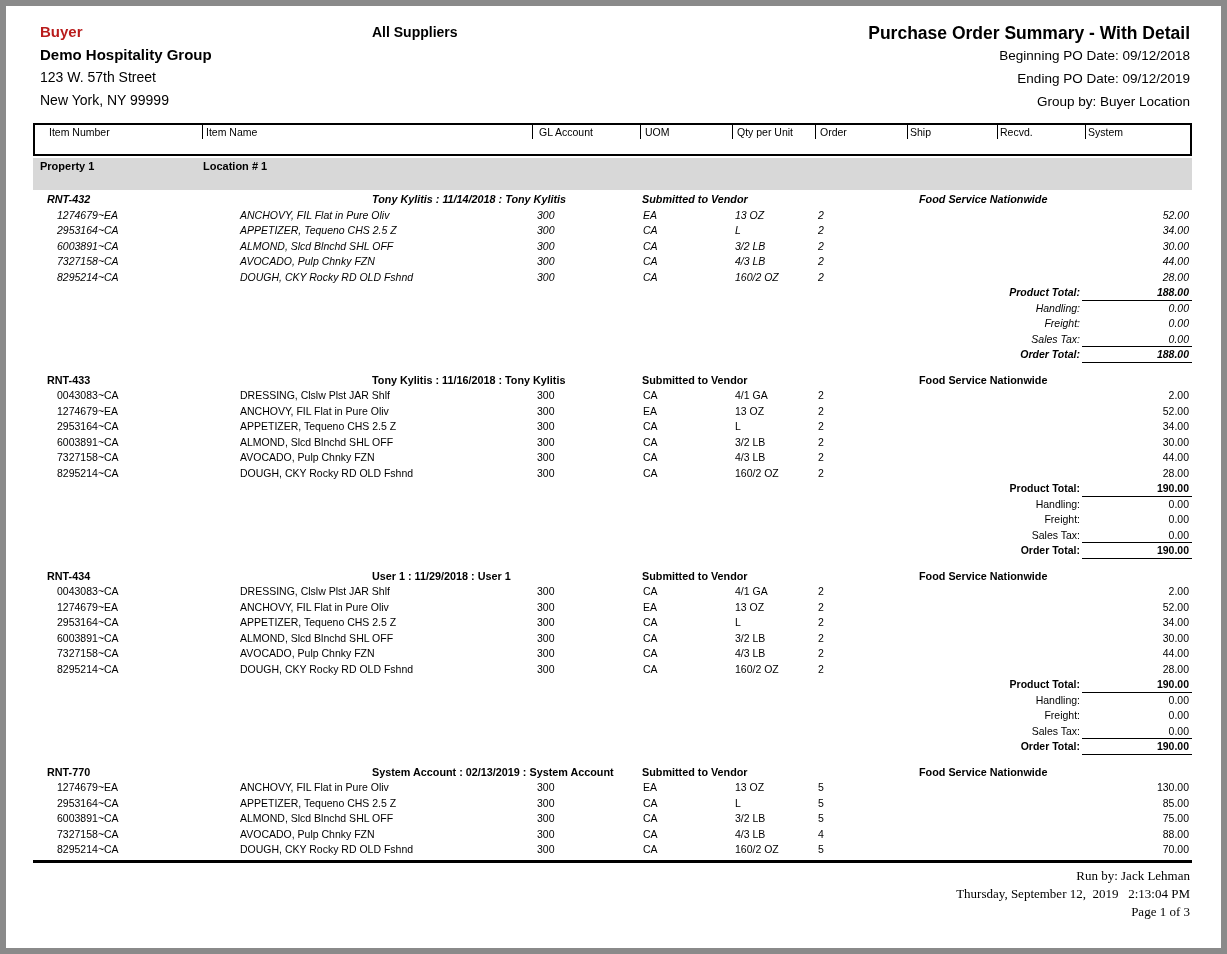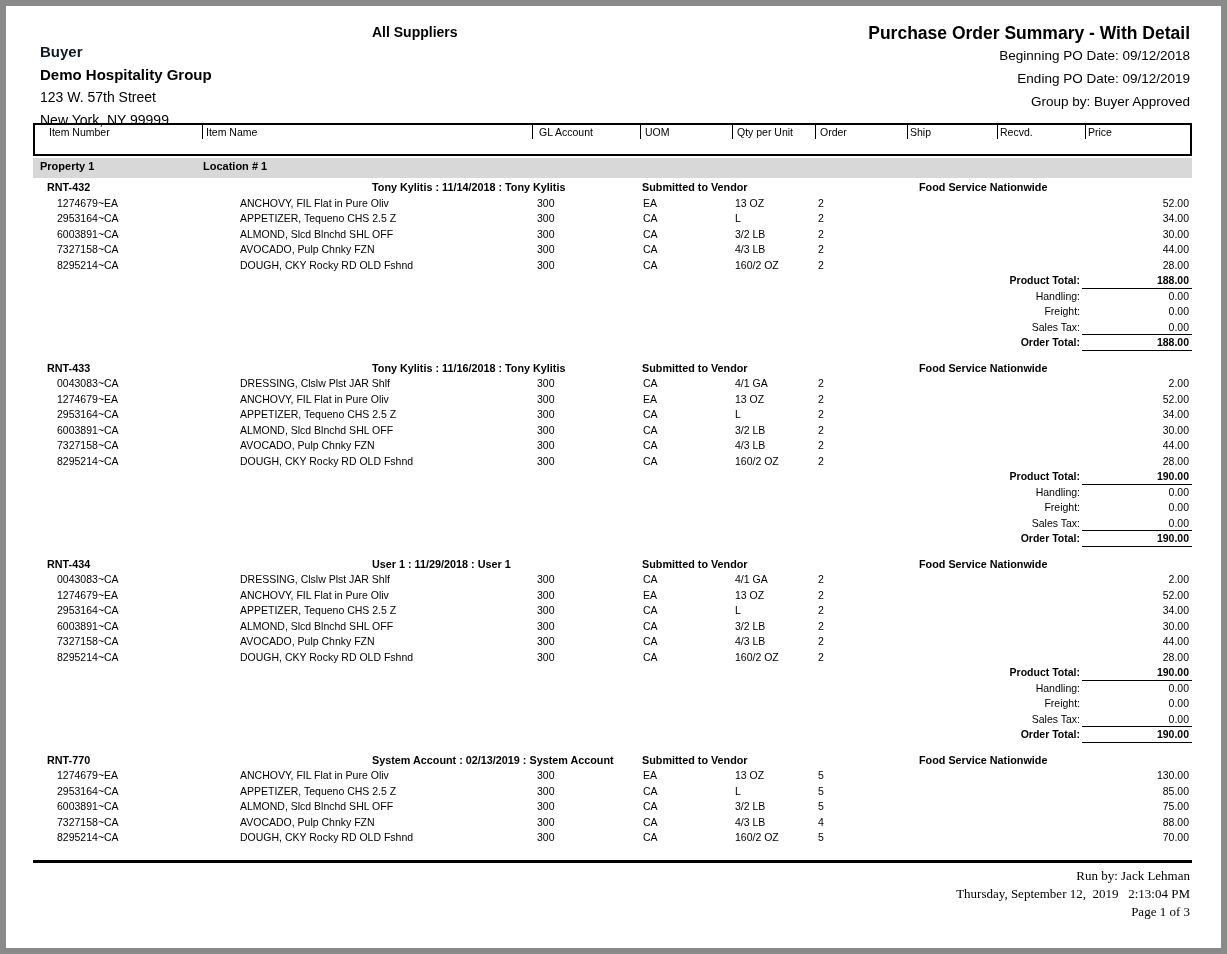--- a/index.html
+++ b/index.html
@@ -3,44 +3,44 @@
 <meta charset="utf-8">
 <style>
   html,body{margin:0;padding:0;background:#8a8a8a;}
   .frame{position:relative;width:1227px;height:954px;background:#ffffff;overflow:hidden;
          font-family:"Liberation Sans", sans-serif;color:#000;}
   .frame-border{position:absolute;inset:0;border:6px solid #8a8a8a;box-sizing:border-box;pointer-events:none;z-index:50;}
 
   
   .hdr-left{position:absolute;left:40px;top:20px;}
   .hdr-left .l{display:block;line-height:23px;font-size:14px;white-space:nowrap;}
-  .hdr-left .buyer{font-weight:bold;font-size:15px;color:#0f172a;margin-top:20px;}
+  .hdr-left .buyer{font-weight:bold;font-size:15px;color:#b91c1c;}
   .hdr-left .company{font-weight:bold;font-size:15px;}
   .hdr-center{position:absolute;left:372px;top:24px;font-weight:bold;font-size:14px;white-space:nowrap;}
   .hdr-right{position:absolute;right:37px;top:22px;text-align:right;}
   .hdr-right .title{font-weight:bold;font-size:17.5px;line-height:22px;white-space:nowrap;}
   .hdr-right .l{display:block;line-height:23px;font-size:13.5px;white-space:nowrap;}
 
   
   .thead{position:absolute;left:33px;top:123px;width:1159px;height:33px;border:2px solid #000;box-sizing:border-box;}
   .thr{position:relative;}
   .thr1{height:14px;border-bottom:1px solid #000;}
   .thr2{height:14px;}
   .thc{position:absolute;top:0;white-space:nowrap;}
   .thr1 .thc{font-weight:bold;font-size:11.5px;line-height:14px;}
   .thr2 .thc{font-size:10.5px;line-height:14px;}
   .vline{position:absolute;top:0;bottom:0;width:1px;background:#000;}
 
   
   .content{position:absolute;left:33px;top:158px;width:1159px;}
-  .group-band{position:relative;height:20px;background:#d8d8d8;}
+  .group-band{position:relative;height:32px;background:#d8d8d8;}
   .group-band span{position:absolute;top:0;font-weight:bold;font-size:11px;line-height:16px;white-space:nowrap;}
 
   .po-block{margin-top:10px;}
-  .po-block.first{margin-top:2px;}
+  .po-block.first{margin-top:2px;font-style:italic;}
   .row{position:relative;height:15.5px;}
   .cell{position:absolute;top:0;font-size:10.5px;line-height:15.5px;white-space:nowrap;}
   .po-header .cell{font-weight:bold;font-size:10.8px;}
 
   .c-po{left:14px;}
   .c-ordby{left:339px;}
   .c-status{left:609px;}
   .c-delby{left:886px;}
   .c-itemnum{left:24px;}
   .c-itemname{left:207px;}
@@ -70,34 +70,34 @@
     <span class="l buyer">Buyer</span>
     <span class="l company">Demo Hospitality Group</span>
     <span class="l">123 W. 57th Street</span>
     <span class="l">New York, NY 99999</span>
   </div>
   <div class="hdr-center">All Suppliers</div>
   <div class="hdr-right">
     <div class="title">Purchase Order Summary - With Detail</div>
     <span class="l">Beginning PO Date: 09/12/2018</span>
     <span class="l">Ending PO Date: 09/12/2019</span>
-    <span class="l">Group by: Buyer Approved</span>
+    <span class="l">Group by: Buyer Location</span>
   </div>
 
   <div class="thead">
     <div class="thr thr2">
       <span class="thc" style="left:14px">Item Number</span>
       <span class="thc" style="left:171px">Item Name</span>
       <span class="thc" style="left:504px">GL Account</span>
       <span class="thc" style="left:610px">UOM</span>
       <span class="thc" style="left:702px">Qty per Unit</span>
       <span class="thc" style="left:785px">Order</span>
       <span class="thc" style="left:875px">Ship</span>
       <span class="thc" style="left:965px">Recvd.</span>
-      <span class="thc" style="left:1053px">Price</span>
+      <span class="thc" style="left:1053px">System</span>
       <i class="vline" style="left:167px"></i>
       <i class="vline" style="left:497px"></i>
       <i class="vline" style="left:605px"></i>
       <i class="vline" style="left:697px"></i>
       <i class="vline" style="left:780px"></i>
       <i class="vline" style="left:872px"></i>
       <i class="vline" style="left:962px"></i>
       <i class="vline" style="left:1050px"></i>
     </div>
   </div>

